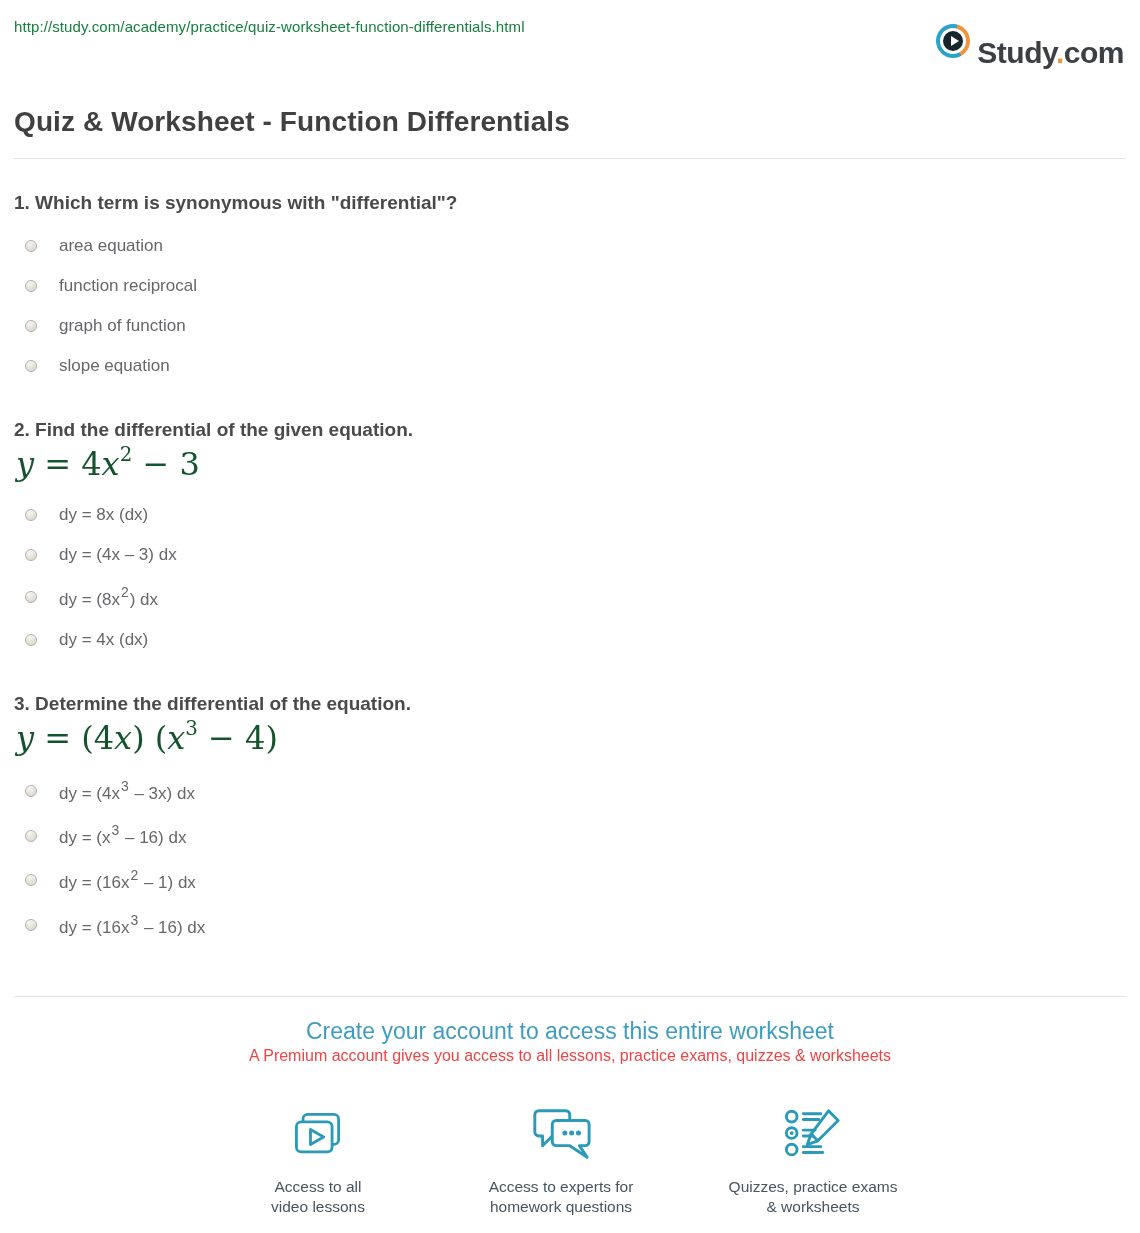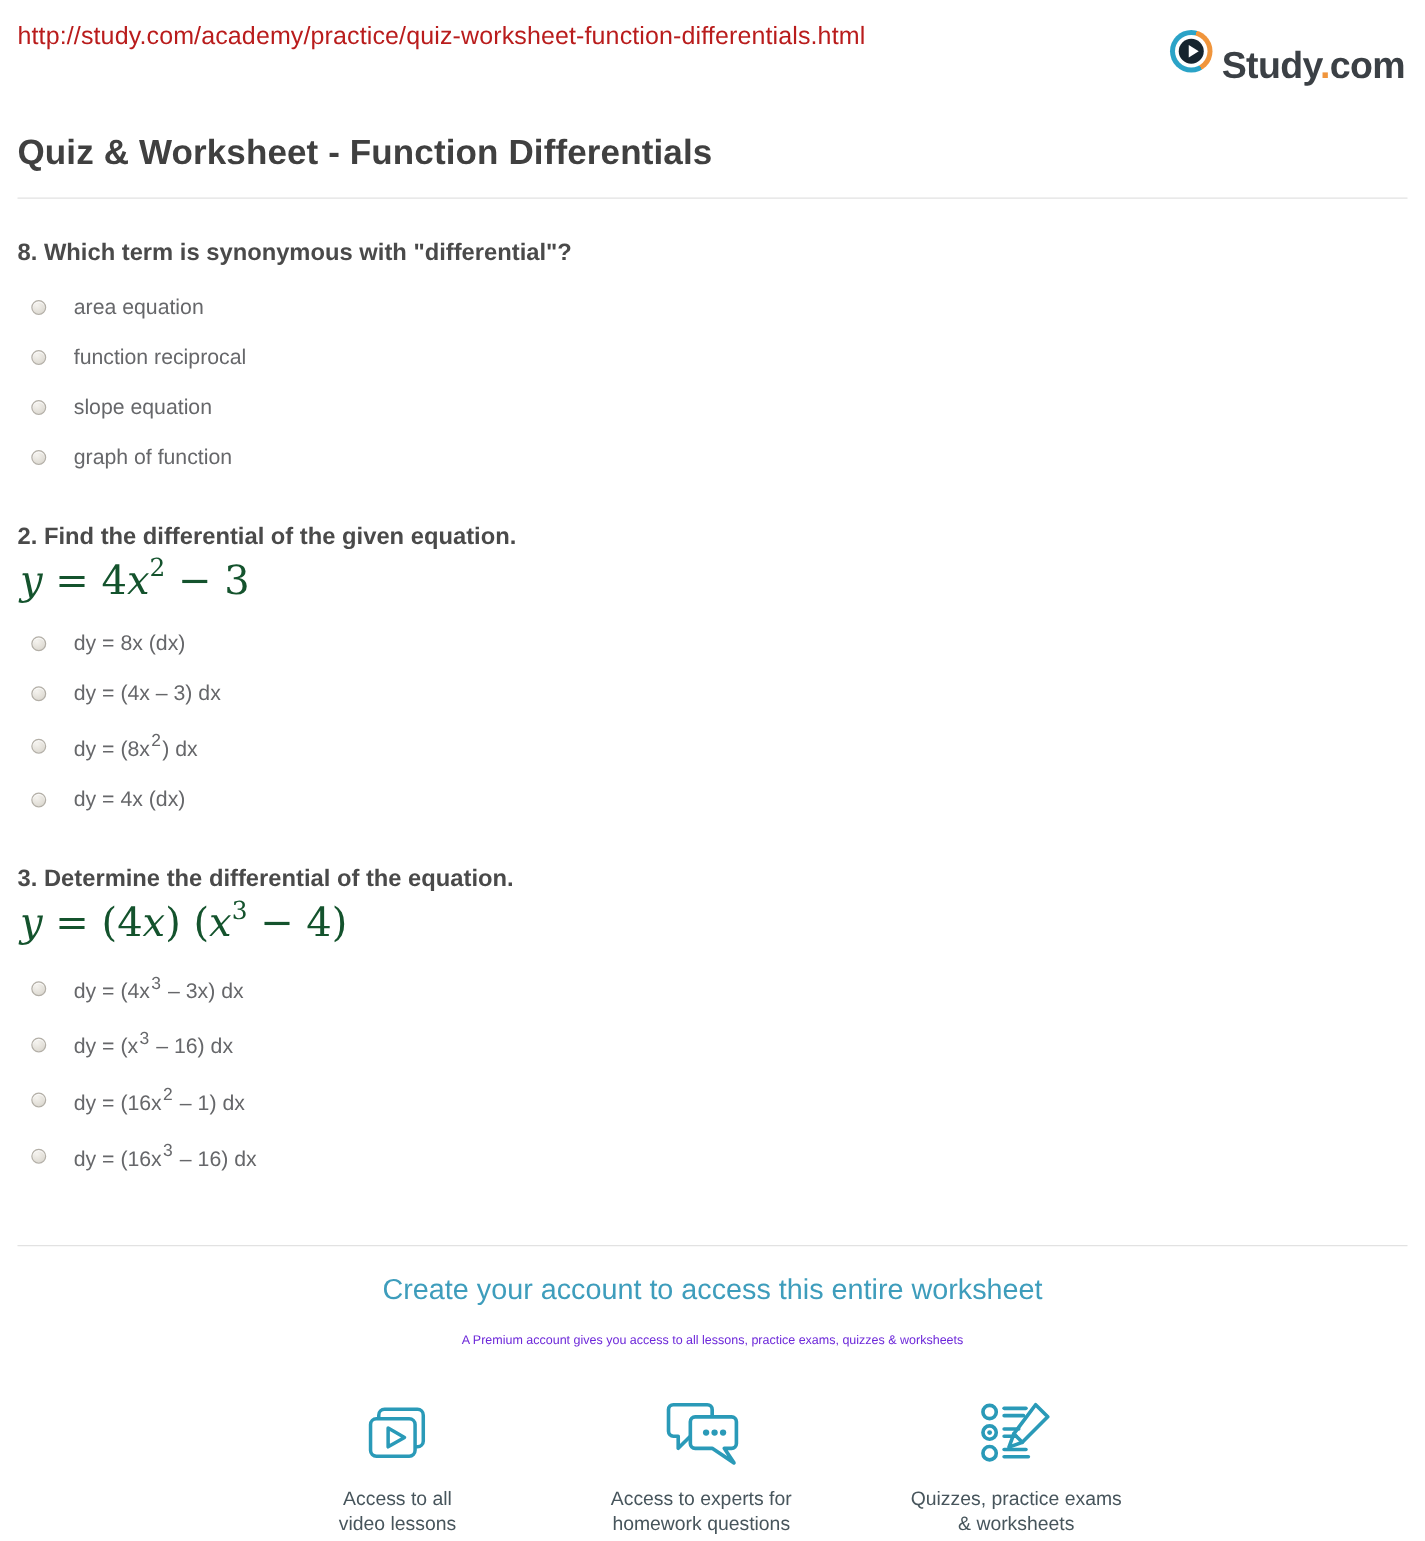--- a/index.html
+++ b/index.html
@@ -4,21 +4,21 @@
 <style>
   * { margin:0; padding:0; box-sizing:border-box; }
   html,body { background:#ffffff; }
   body {
     width:1140px; min-height:1233px; margin:0 auto;
     font-family:"Liberation Sans","DejaVu Sans",sans-serif;
     color:#444;
   }
   
   .header { display:flex; justify-content:space-between; align-items:flex-start; padding:12px 16px 0 14px; }
-  .url { font-size:20px; color:#b91c1c; margin-top:6px; letter-spacing:0.1px; }
+  .url { font-size:15px; color:#15803d; margin-top:6px; letter-spacing:0.1px; }
   .logo { display:flex; align-items:center; gap:7px; cursor:pointer; }
   .logo-badge { width:34px; height:34px; border-radius:50%;
     background:conic-gradient(from 15deg,#f0953c 0 135deg,#2ba3c7 135deg 360deg);
     display:flex; align-items:center; justify-content:center; }
   .logo-badge-inner { width:26px; height:26px; border-radius:50%; background:#fff;
     display:flex; align-items:center; justify-content:center; }
   .logo-badge-core { width:20px; height:20px; border-radius:50%; background:#16242e;
     display:flex; align-items:center; justify-content:center; }
   .logo-play { width:0; height:0; border-left:8px solid #fff; border-top:5px solid transparent; border-bottom:5px solid transparent; margin-left:3px; }
   .logo-word { font-size:30px; font-weight:700; color:#3b4045; letter-spacing:-0.5px;margin-top:24px; }
@@ -36,21 +36,21 @@
   .option { display:flex; align-items:center; padding:10px 0; cursor:pointer; }
   .radio { flex:0 0 auto; width:12px; height:12px; margin-left:11px; border-radius:50%;
     border:1px solid #b3afa7;
     background:radial-gradient(circle at 35% 30%, #f5f3ef 0%, #e4e1da 55%, #d6d2c9 100%);
     box-shadow:inset 0 1px 1px rgba(255,255,255,.8); }
   .option-text { margin-left:22px; font-size:17px; color:#66676a; }
   .option-text sup { font-size:82%; position:relative; top:-1px; vertical-align:super; padding:0 1px; }
   
   .divider { border:none; border-top:1px solid #e2e2e2; margin:49px 14px 0; }
   .cta-heading { margin-top:21px; text-align:center; font-size:23px; font-weight:400; color:#3e9dbc; }
-  .cta-sub { margin-top:22px; text-align:center; font-size:10px; color:#6d28d9; }
+  .cta-sub { margin-top:2px; text-align:center; font-size:16px; color:#ef4444; }
   .features { display:flex; justify-content:center; align-items:flex-start; gap:34px; margin-top:40px; }
   .feature { width:200px; text-align:center; }
   .feature.wide { width:218px; }
   .feature-icon { height:58px; display:flex; align-items:flex-end; justify-content:center; }
   .feature-icon svg { stroke:#2a9ab8; fill:none; stroke-width:3; stroke-linecap:round; stroke-linejoin:round; }
   .feature-caption { margin-top:14px; font-size:15.5px; line-height:20px; color:#47555c; }
   
   .copyright { margin:38px auto 28px; max-width:790px; text-align:center; font-size:13.5px; line-height:18px; color:#b3b3b3; }
 </style>
 </head>
@@ -68,37 +68,37 @@
     </span>
     <span class="logo-word"><span>Study</span><span class="dot">.</span><span>com</span></span>
   </div>
 </div>
 
 <h1 class="page-title">Quiz &amp; Worksheet - Function Differentials</h1>
 <hr class="rule">
 
 <main id="questions">
     <section class="question">
-      <h2 class="q-heading">8. Which term is synonymous with "differential"?</h2>
+      <h2 class="q-heading">1. Which term is synonymous with "differential"?</h2>
       <div class="options">
         <label class="option">
           <span class="radio"></span>
           <span class="option-text"><span>area equation</span></span>
         </label>
         <label class="option">
           <span class="radio"></span>
           <span class="option-text"><span>function reciprocal</span></span>
         </label>
         <label class="option">
           <span class="radio"></span>
+          <span class="option-text"><span>graph of function</span></span>
+        </label>
+        <label class="option">
+          <span class="radio"></span>
           <span class="option-text"><span>slope equation</span></span>
-        </label>
-        <label class="option">
-          <span class="radio"></span>
-          <span class="option-text"><span>graph of function</span></span>
         </label>
       </div>
     </section>
     <section class="question">
       <h2 class="q-heading">2. Find the differential of the given equation.</h2>
       <div class="equation"><span class="it">y</span><span> = 4</span><span class="it">x</span><sup>2</sup><span> − 3</span></div>
       <div class="options">
         <label class="option">
           <span class="radio"></span>
           <span class="option-text"><span>dy = 8x (dx)</span></span>

